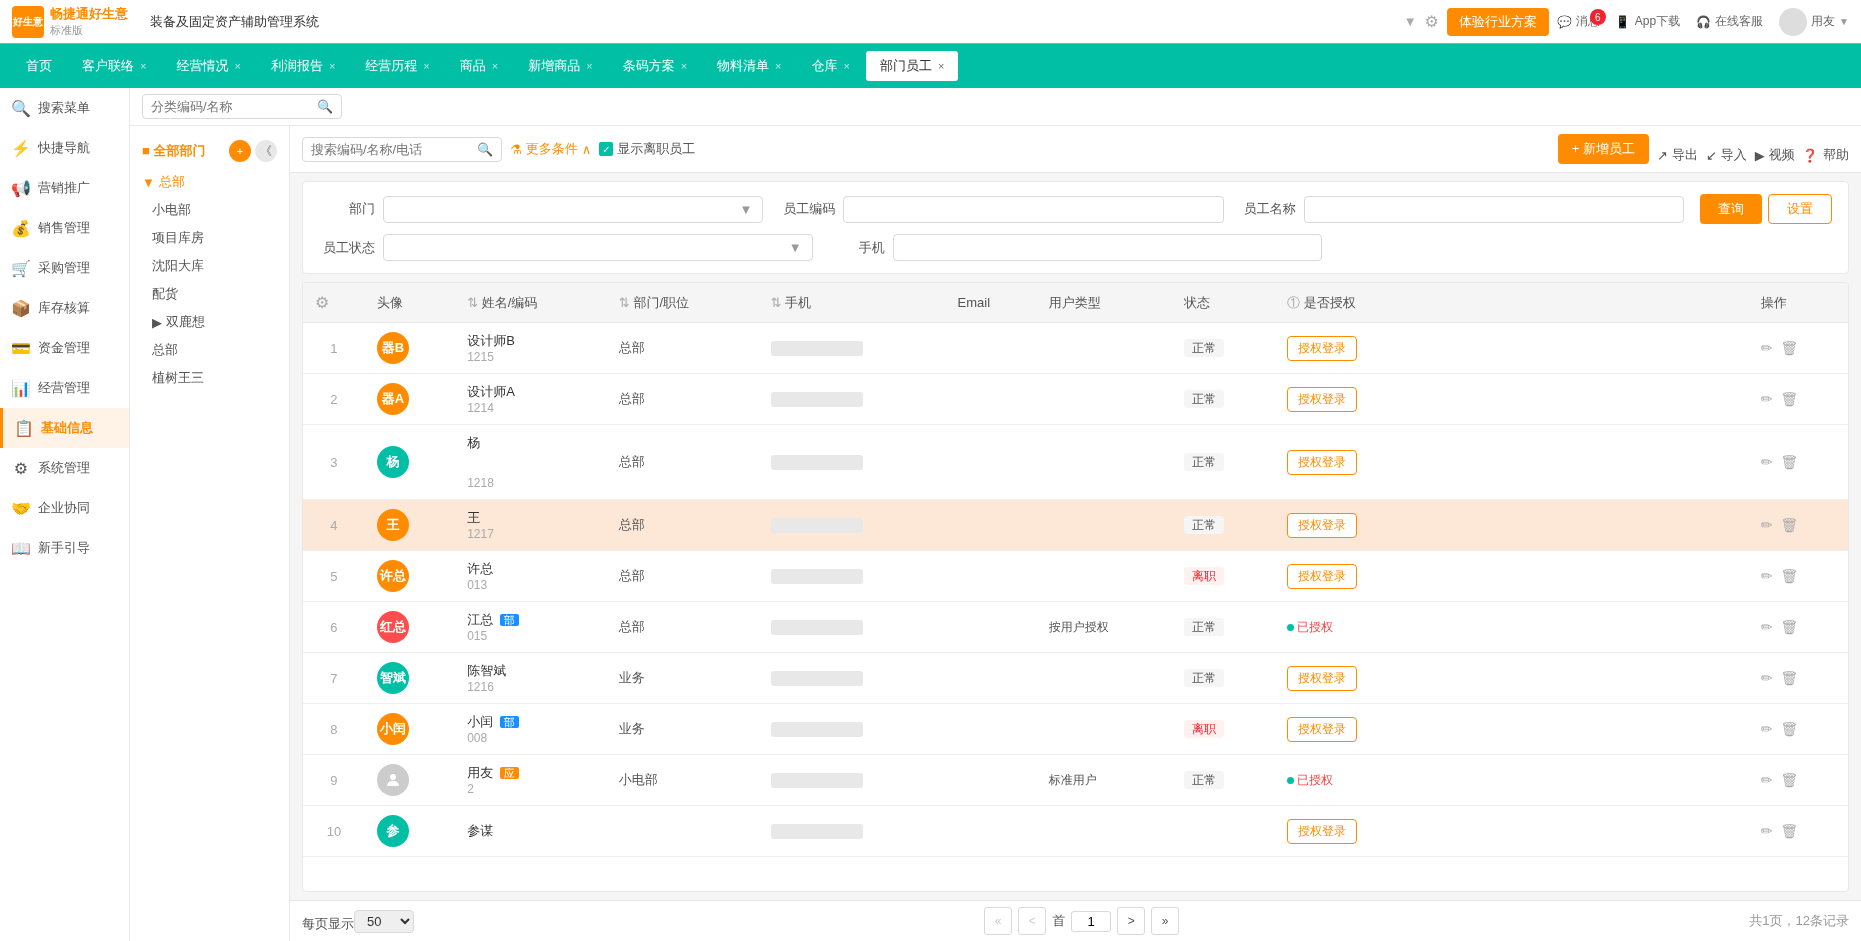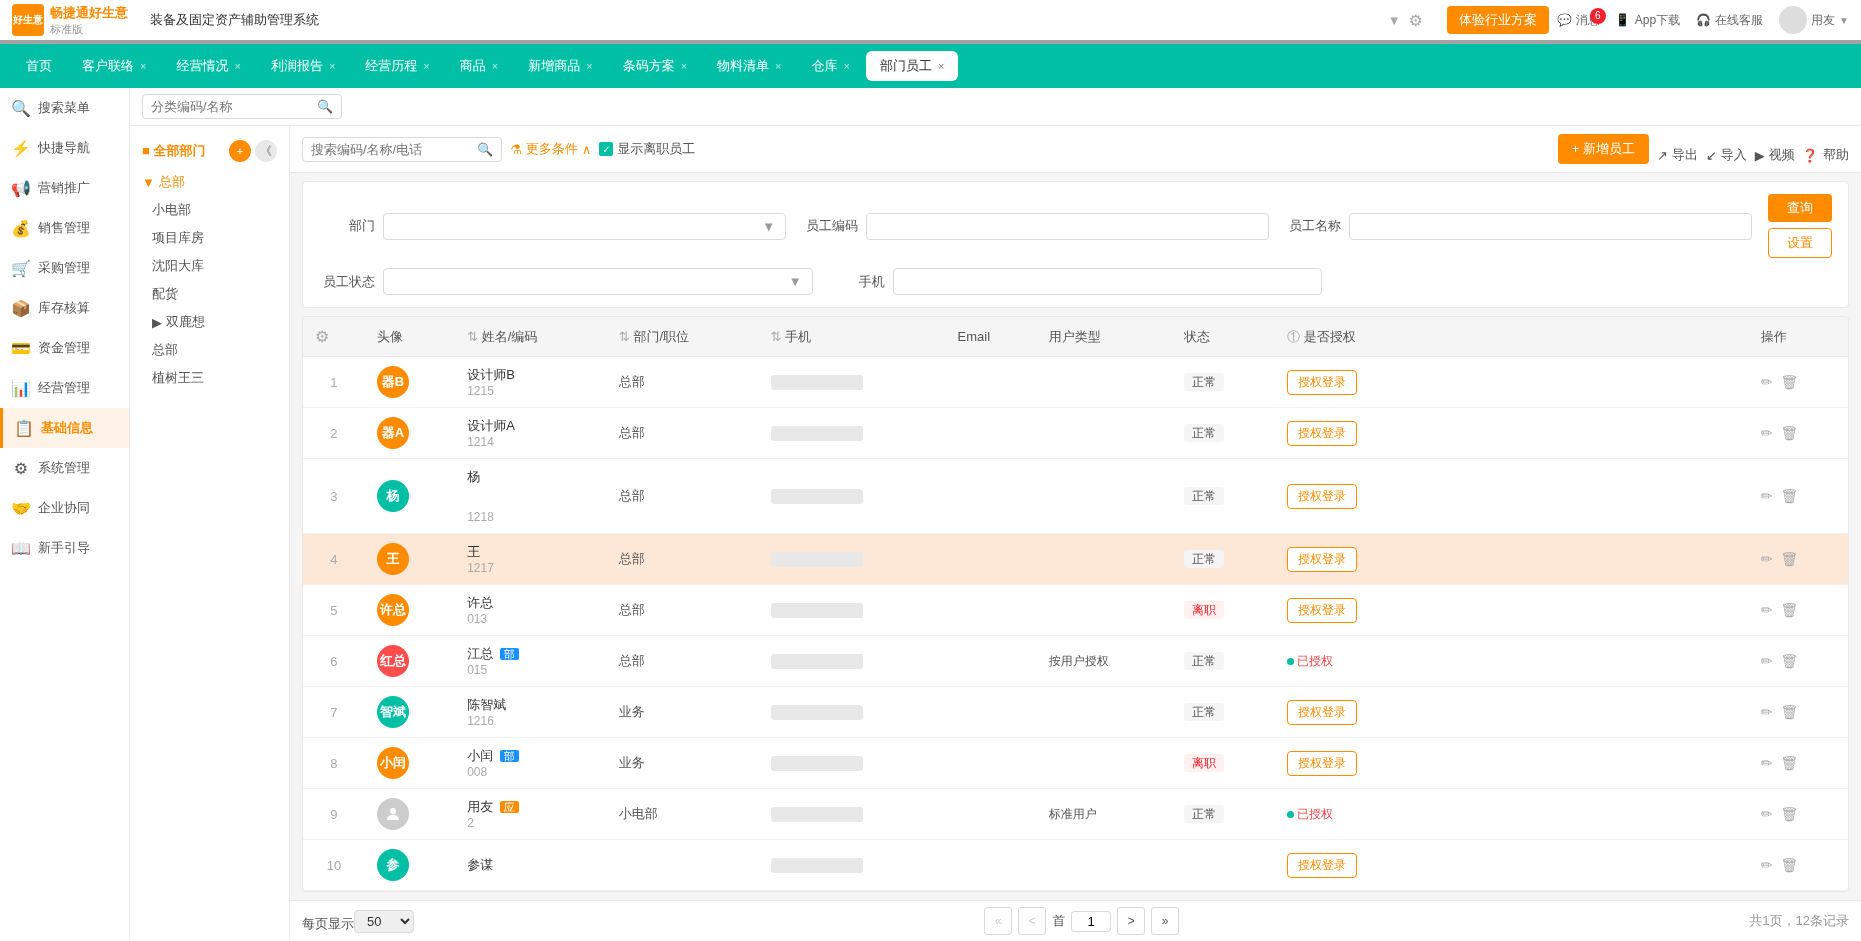--- a/index.html
+++ b/index.html
@@ -1,45 +1,45 @@
 <!DOCTYPE html>
 <html><head>
   <meta charset="utf-8">
   <style>
     * { box-sizing: border-box; margin: 0; padding: 0; }
     body { font-family: "Microsoft YaHei", Arial, sans-serif; font-size: 13px; background: #f5f5f5; color: #333; }
 
     
     .top-bar {
       display: flex; align-items: center; height: 44px;
-      background: #fff; border-bottom: 4px solid #a3a3a3;
+      background: #fff; border-bottom: 1px solid #a3a3a3;
       padding: 16px 12px; gap: 8px;
     }
     .logo-area { display: flex; align-items: center; gap: 6px; width: 130px; }
     .logo-icon { width: 32px; height: 32px; background: #ff8c00; border-radius: 4px; display: flex; align-items: center; justify-content: center; color: white; font-size: 10px; font-weight: bold; }
     .system-title { font-size: 13px; color: #333; flex: 1; }
     .top-bar-right { display: flex; align-items: center; gap: 16px; margin-left: auto; }
     .top-icon-btn { display: flex; align-items: center; gap: 4px; cursor: pointer; color: #666; font-size: 12px; position: relative; }
     .badge { position: absolute; top: -4px; right: -6px; background: #f5222d; color: white; border-radius: 10px; font-size: 10px; min-width: 16px; height: 16px; display: flex; align-items: center; justify-content: center; padding: 0 3px; }
     .user-avatar { width: 28px; height: 28px; background: #ddd; border-radius: 50%; }
     .arrow-down { font-size: 10px; color: #999; }
-    .experience-btn { background: #ff8c00; color: white; border: none; border-radius: 4px; padding: 5px 12px; cursor: pointer; font-size: 13px; margin-left: 16px; }
+    .experience-btn { background: #ff8c00; color: white; border: none; border-radius: 4px; padding: 5px 12px; cursor: pointer; font-size: 13px; }
 
     
     .nav-tabs {
       display: flex; align-items: center; height: 44px;
       background: #00bfa5; padding: 0 12px; gap: 2px;
     }
     .nav-tab {
       display: flex; align-items: center; gap: 4px;
       padding: 6px 14px; color: white; cursor: pointer;
       border-radius: 3px; font-size: 13px; white-space: nowrap;
       position: relative;
     }
-    .nav-tab.active { background: #fff; color: #333; border-radius: 6px; }
+    .nav-tab.active { background: #fff; color: #333; }
     .nav-tab .close-x { font-size: 11px; opacity: 0.7; margin-left: 2px; }
 
     
     .main-layout { display: flex; height: calc(941px - 44px - 44px); }
 
     
     .sidebar { width: 130px; background: #fff; border-right: 1px solid #e8e8e8; overflow-y: auto; flex-shrink: 0; }
     .sidebar-item {
       display: flex; align-items: center; gap: 8px;
       padding: 11px 12px; cursor: pointer; color: #555; font-size: 13px;
@@ -75,21 +75,21 @@
     .action-btn { display: flex; align-items: center; gap: 4px; color: #555; cursor: pointer; font-size: 13px; border: none; background: none; }
 
     
     .filter-form { background: #fff; border: 1px solid #e8e8e8; border-radius: 4px; margin: 8px 12px; padding: 12px 16px; }
     .filter-row { display: flex; align-items: center; gap: 16px; margin-bottom: 10px; }
     .filter-row:last-child { margin-bottom: 0; }
     .filter-item { display: flex; align-items: center; gap: 8px; flex: 1; }
     .filter-label { color: #555; font-size: 13px; white-space: nowrap; min-width: 56px; text-align: right; }
     .filter-select { border: 1px solid #d9d9d9; border-radius: 4px; padding: 5px 10px; font-size: 13px; flex: 1; display: flex; align-items: center; justify-content: space-between; cursor: pointer; background: white; color: #999; }
     .filter-input { border: 1px solid #d9d9d9; border-radius: 4px; padding: 5px 10px; font-size: 13px; flex: 1; color: #333; outline: none; }
-    .filter-btn-group { display: flex; flex-direction: column; gap: 6px; }
+    .filter-btn-group { display: flex; flex-direction: row; gap: 6px; }
     .query-btn { background: #ff8c00; color: white; border: none; border-radius: 4px; padding: 5px 18px; cursor: pointer; font-size: 13px; }
     .reset-btn { background: white; color: #ff8c00; border: 1px solid #ff8c00; border-radius: 4px; padding: 5px 18px; cursor: pointer; font-size: 13px; }
 
     
     .table-wrapper { flex: 1; overflow: auto; background: white; margin: 0 12px 8px; border: 1px solid #e8e8e8; border-radius: 4px; }
     table { width: 100%; border-collapse: collapse; font-size: 13px; }
     thead tr { background: #f5f5f5; }
     thead th { padding: 10px 12px; text-align: left; color: #555; font-weight: normal; border-bottom: 1px solid #e8e8e8; white-space: nowrap; }
     tbody tr { border-bottom: 1px solid #f0f0f0; }
     tbody tr.highlighted { background: #fde8d8; }

